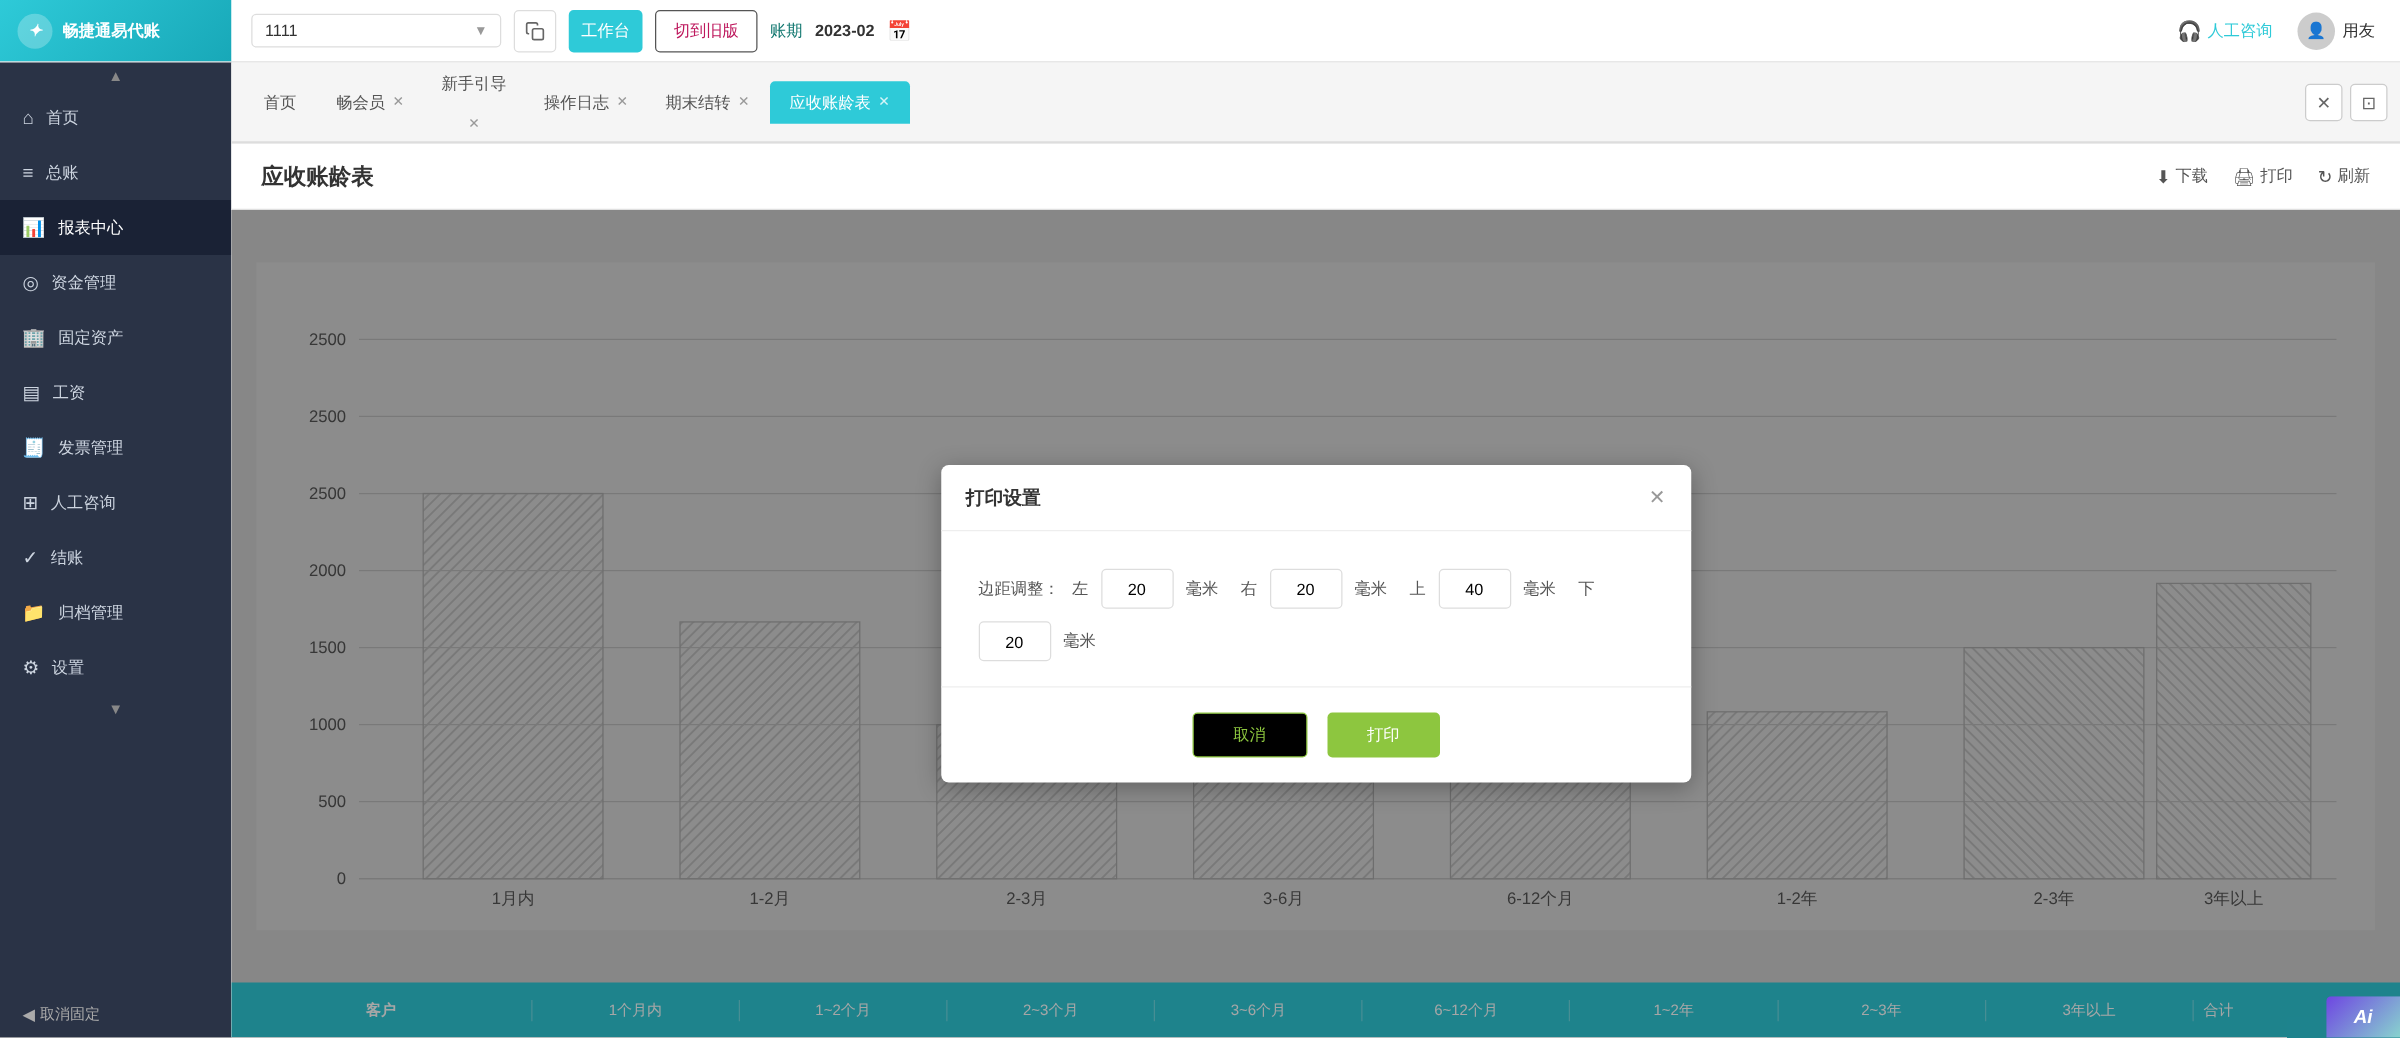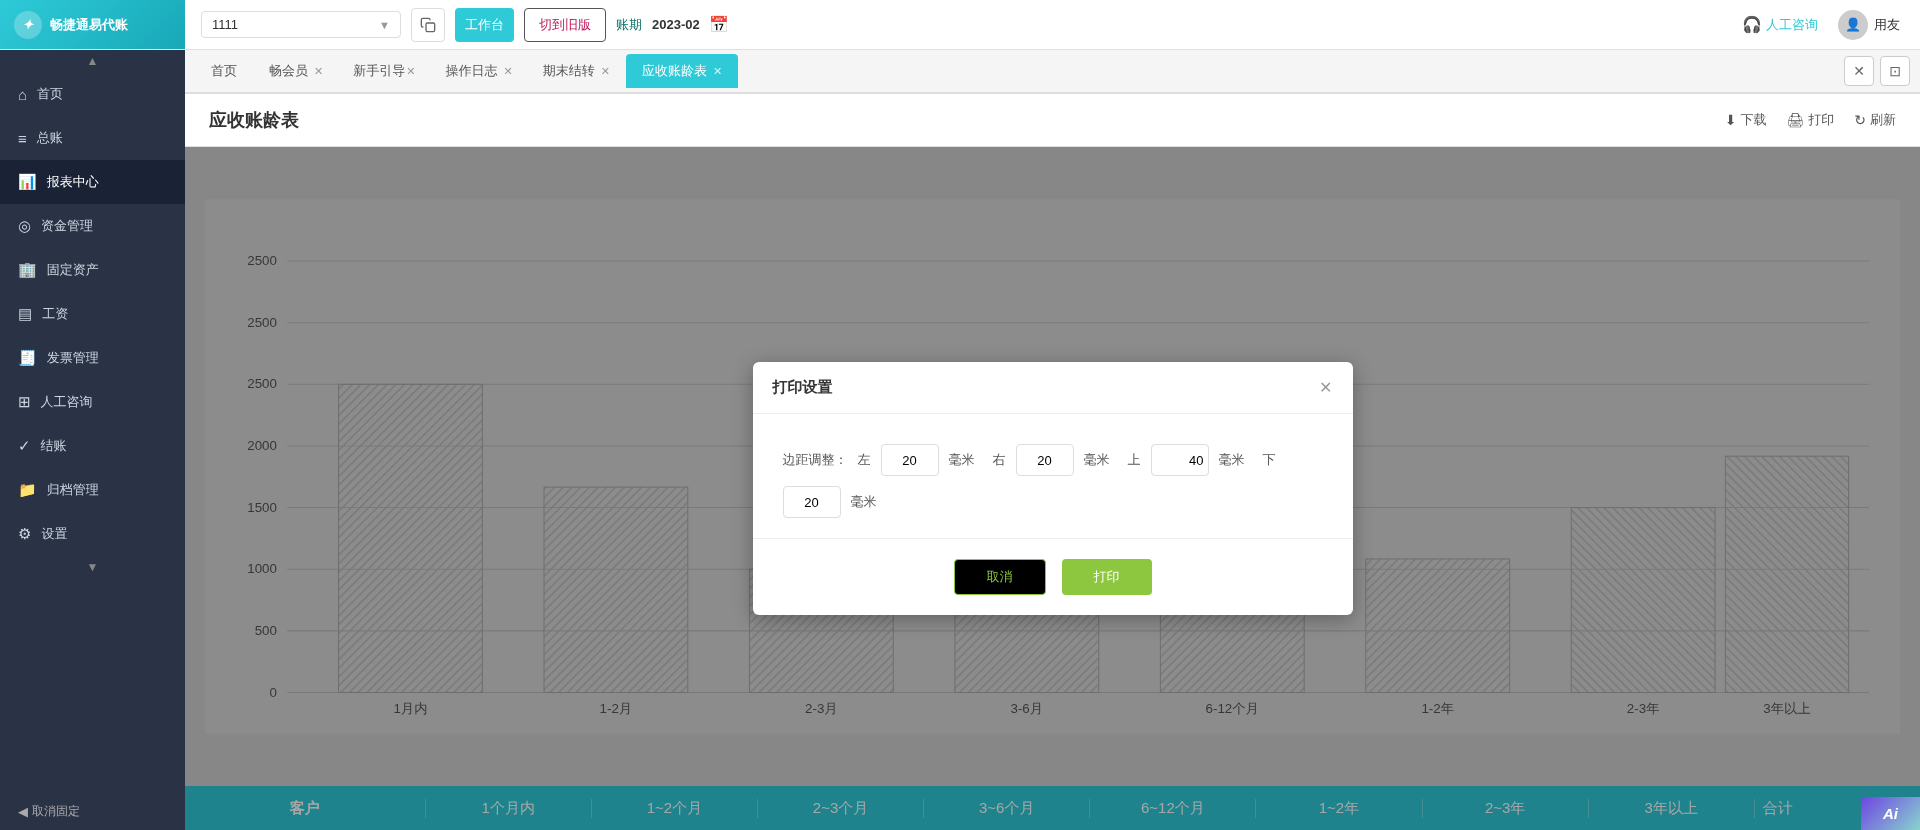--- a/index.html
+++ b/index.html
@@ -108,21 +108,21 @@
   <div style="flex:1;display:flex;flex-direction:column;overflow:hidden;">
 
     <div style="display:flex;align-items:center;background:#f5f5f5;border-bottom:2px solid #ddd;min-height:44px;padding:0 10px;gap:2px;">
       <div style="display:flex;align-items:center;padding:8px 16px;cursor:pointer;font-size:13px;color:#555;border-radius:4px 4px 0 0;">
         <span>首页</span>
       </div>
       <div style="display:flex;align-items:center;gap:6px;padding:8px 14px;cursor:pointer;font-size:13px;color:#555;border-radius:4px 4px 0 0;">
         <span>畅会员</span>
         <span style="font-size:11px;cursor:pointer;color:#999;">✕</span>
       </div>
-      <div style="display:flex;align-items:center;gap:1px;padding:8px 14px;cursor:pointer;font-size:13px;color:#555;border-radius:4px 4px 0 0;">
+      <div style="display:flex;align-items:center;gap:16px;padding:8px 14px;cursor:pointer;font-size:13px;color:#555;border-radius:4px 4px 0 0;flex-direction:column;">
         <span>新手引导</span>
         <span style="font-size:11px;cursor:pointer;color:#999;">✕</span>
       </div>
       <div style="display:flex;align-items:center;gap:6px;padding:8px 14px;cursor:pointer;font-size:13px;color:#555;border-radius:4px 4px 0 0;">
         <span>操作日志</span>
         <span style="font-size:11px;cursor:pointer;color:#999;">✕</span>
       </div>
       <div style="display:flex;align-items:center;gap:6px;padding:8px 14px;cursor:pointer;font-size:13px;color:#555;border-radius:4px 4px 0 0;">
         <span>期末结转</span>
         <span style="font-size:11px;cursor:pointer;color:#999;">✕</span>
@@ -208,21 +208,21 @@
           <text x="400" y="500" text-anchor="middle" font-size="13" fill="#555">1-2月</text>
           <text x="600" y="500" text-anchor="middle" font-size="13" fill="#555">2-3月</text>
           <text x="800" y="500" text-anchor="middle" font-size="13" fill="#555">3-6月</text>
           <text x="1000" y="500" text-anchor="middle" font-size="13" fill="#555">6-12个月</text>
           <text x="1200" y="500" text-anchor="middle" font-size="13" fill="#555">1-2年</text>
           <text x="1400" y="500" text-anchor="middle" font-size="13" fill="#555">2-3年</text>
           <text x="1540" y="500" text-anchor="middle" font-size="13" fill="#555">3年以上</text>
         </svg>
       </div>
 
-      <div style="height:44px;background:#2ecad8;display:flex;align-items:center;color:#fff;font-size:15px;flex-shrink:0;">
+      <div style="height:44px;background:#2ecad8;display:flex;align-items:center;color:#fff;font-size:12px;flex-shrink:0;">
         <div style="flex:1.5;text-align:center;padding:0 8px;border-right:1px solid rgba(255,255,255,0.3);font-weight:bold;">客户</div>
         <div style="flex:1;text-align:center;padding:0 8px;border-right:1px solid rgba(255,255,255,0.3);">1个月内</div>
         <div style="flex:1;text-align:center;padding:0 8px;border-right:1px solid rgba(255,255,255,0.3);">1~2个月</div>
         <div style="flex:1;text-align:center;padding:0 8px;border-right:1px solid rgba(255,255,255,0.3);">2~3个月</div>
         <div style="flex:1;text-align:center;padding:0 8px;border-right:1px solid rgba(255,255,255,0.3);">3~6个月</div>
         <div style="flex:1;text-align:center;padding:0 8px;border-right:1px solid rgba(255,255,255,0.3);">6~12个月</div>
         <div style="flex:1;text-align:center;padding:0 8px;border-right:1px solid rgba(255,255,255,0.3);">1~2年</div>
         <div style="flex:1;text-align:center;padding:0 8px;border-right:1px solid rgba(255,255,255,0.3);">2~3年</div>
         <div style="flex:1;text-align:center;padding:0 8px;border-right:1px solid rgba(255,255,255,0.3);">3年以上</div>
         <div style="flex:1;padding:0 8px;">合计</div>
@@ -243,21 +243,21 @@
 
               <span style="color:#555;font-size:13px;">左</span>
               <input type="text" value="20" style="width: 58px; height: 32px; border: 1px solid rgb(221, 221, 221); border-radius: 4px; text-align: center; font-size: 13px; outline: none; padding: 0px 4px;">
               <span style="color:#555;font-size:13px;">毫米</span>
 
               <span style="color:#555;font-size:13px;margin-left:8px;">右</span>
               <input type="text" value="20" style="width: 58px; height: 32px; border: 1px solid rgb(221, 221, 221); border-radius: 4px; text-align: center; font-size: 13px; outline: none; padding: 0px 4px;">
               <span style="color:#555;font-size:13px;">毫米</span>
 
               <span style="color:#555;font-size:13px;margin-left:8px;">上</span>
-              <input type="text" value="40" style="width: 58px; height: 32px; border: 1px solid rgb(221, 221, 221); border-radius: 4px; text-align: right; font-size: 13px; outline: none; padding: 0px 4px;">
+              <input type="text" value="40" style="width: 58px; height: 32px; border: 1px solid rgb(221, 221, 221); border-radius: 4px; text-align: center; font-size: 13px; outline: none; padding: 0px 4px;">
               <span style="color:#555;font-size:13px;">毫米</span>
 
               <span style="color:#555;font-size:13px;margin-left:8px;">下</span>
               <input type="text" value="20" style="width: 58px; height: 32px; border: 1px solid rgb(221, 221, 221); border-radius: 4px; text-align: center; font-size: 13px; outline: none; padding: 0px 4px;">
               <span style="color:#555;font-size:13px;">毫米</span>
             </div>
           </div>
 
           <div style="display:flex;justify-content:center;gap:16px;padding:20px;border-top:1px solid #eee;">
             <button style="padding:8px 32px;border:1px solid #8dc63f;border-radius:4px;color:#8dc63f;background:#000000;cursor:pointer;font-size:13px;">取消</button>

